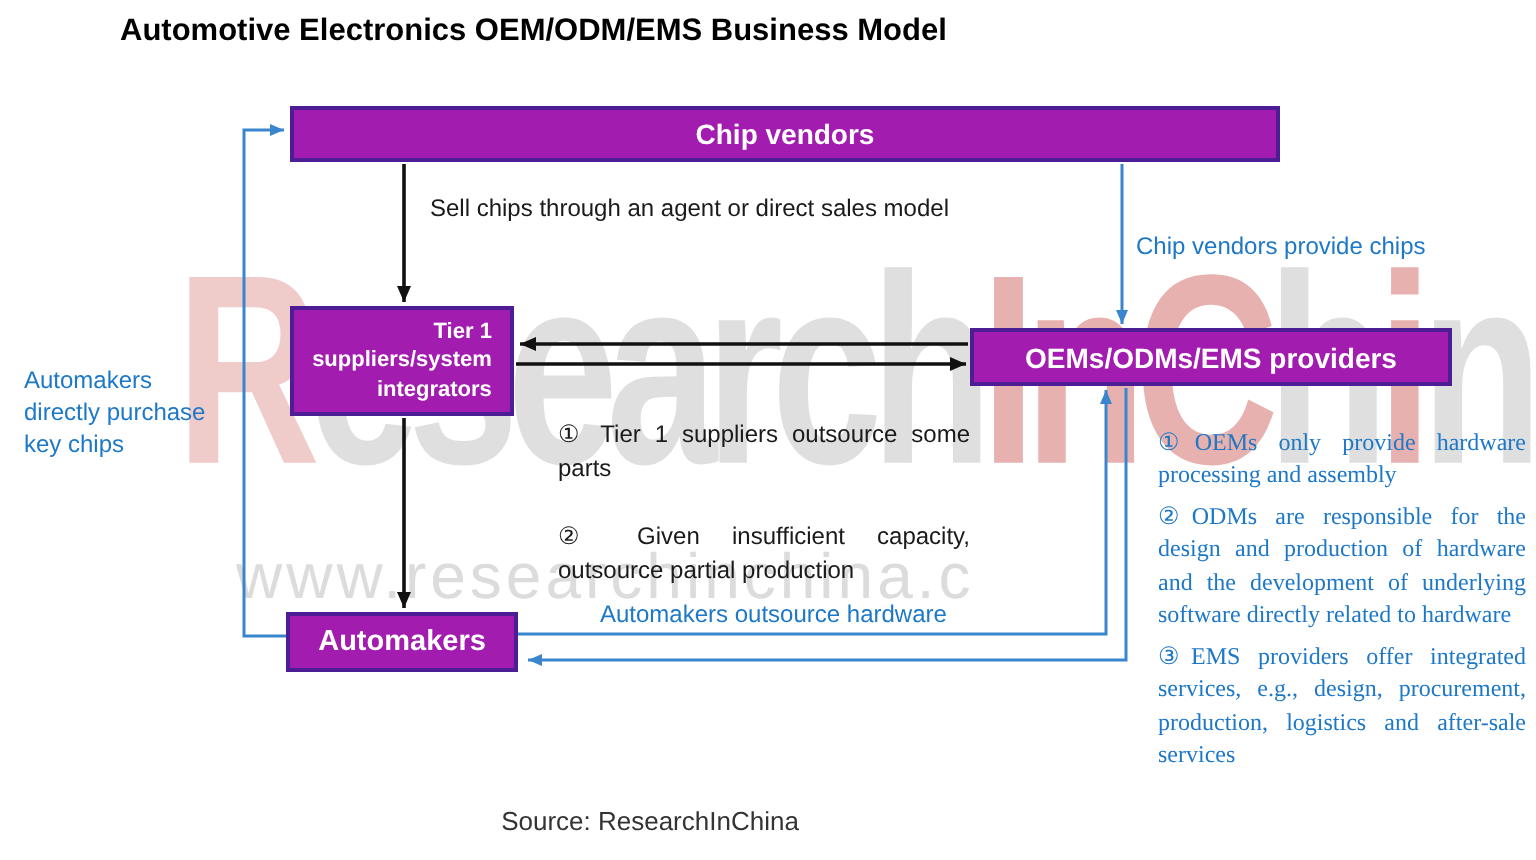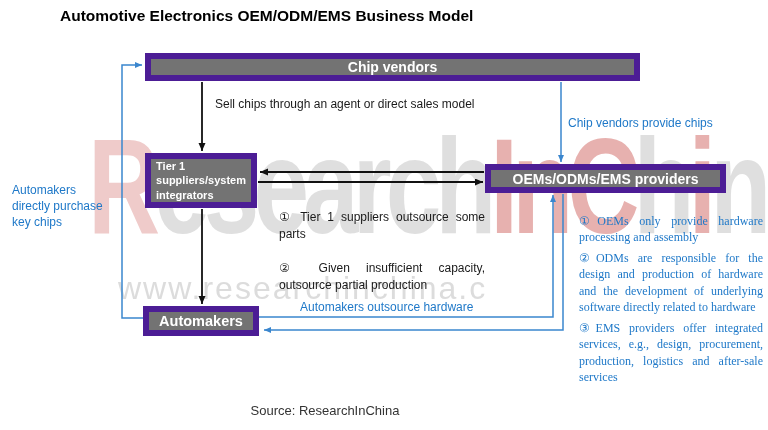--- a/index.html
+++ b/index.html
@@ -20,22 +20,22 @@
     color:rgba(185,185,185,0.5);z-index:0;pointer-events:none;text-align:right;
   }
   
   #arrows{position:absolute;left:0;top:0;z-index:1;}
   .layer{position:absolute;z-index:2;}
   
   #title{left:60px;top:7px;font-size:15.5px;font-weight:bold;color:#000;}
   #source{left:225px;top:403px;width:200px;text-align:center;font-size:13px;color:#333;}
   
   .bluebox{
-    background:#737373;border:6px solid #4c1d95;color:#fff;font-weight:bold;
-    display:flex;align-items:center;justify-content:center;text-align:left;
+    background:#a21caf;border:2px solid #4c1d95;color:#fff;font-weight:bold;
+    display:flex;align-items:center;justify-content:center;text-align:right;
     box-sizing:border-box;
   }
   #box-chip{left:145px;top:53px;width:495px;height:28px;font-size:14px;}
   #box-tier1{left:145px;top:153px;width:112px;height:55px;font-size:11px;line-height:1.3;white-space:pre-line;}
   #box-oems{left:485px;top:164px;width:241px;height:29px;font-size:14px;}
   #box-auto{left:143px;top:306px;width:116px;height:30px;font-size:14.5px;}
   
   .black-label{font-size:12px;color:#1a1a1a;}
   .blue-label{font-size:12px;color:#1e78c8;}
   #lbl-sell{left:215px;top:97px;}

